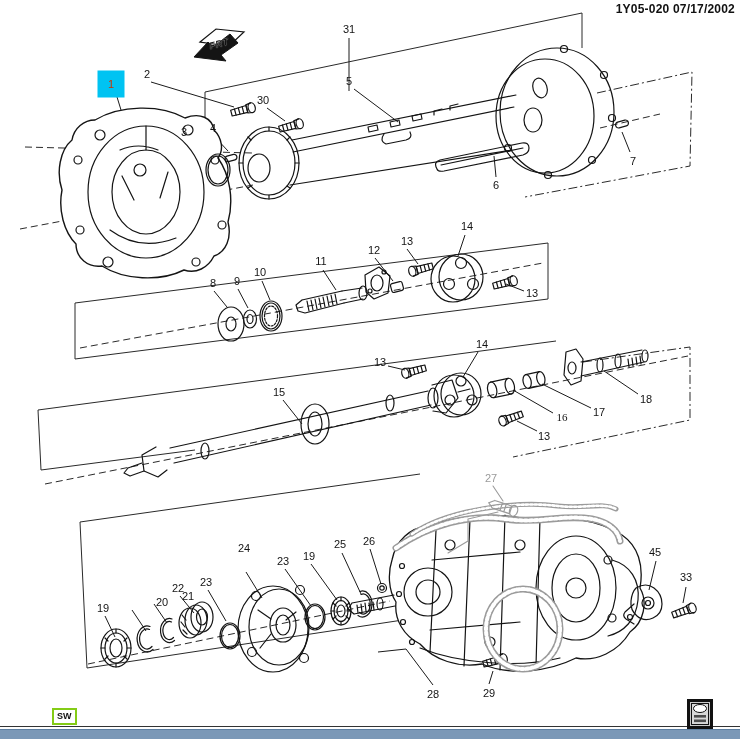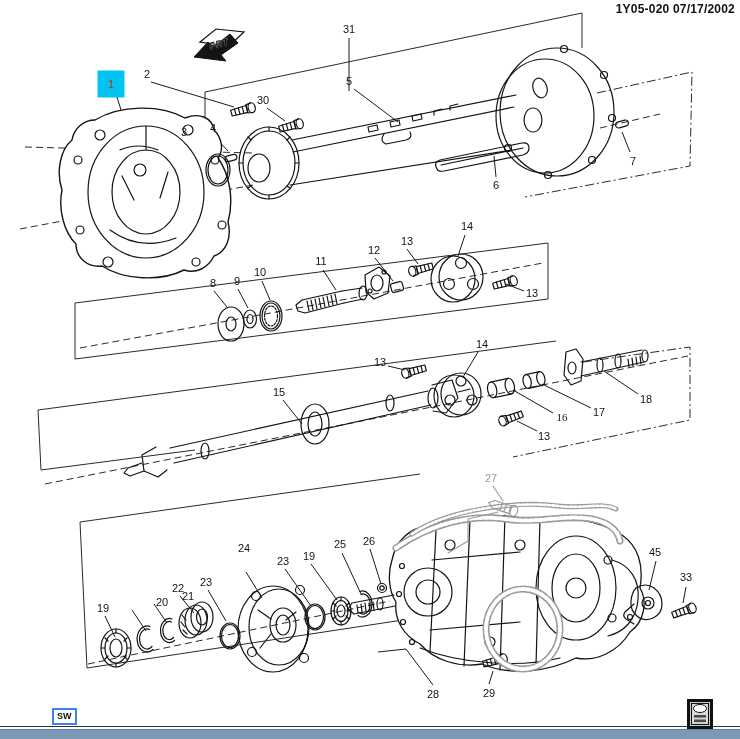--- a/index.html
+++ b/index.html
@@ -11,21 +11,21 @@
     color:#111;letter-spacing:.2px;white-space:nowrap}
   .frt-label{position:absolute;left:209px;top:38px;font-size:9.5px;font-weight:bold;
     font-style:italic;color:#111;transform:rotate(-14deg);letter-spacing:.5px;
     text-shadow:0 0 1px #fff}
   #callout-layer{position:absolute;left:0;top:0;width:740px;height:739px}
   .callout{position:absolute;transform:translate(-50%,-50%);font-size:11px;
     line-height:1;color:#141414;cursor:pointer;z-index:6;font-weight:400}
   .callout.highlighted{background:var(--hl-bg,#00c3f2);color:var(--hl-num,#cc3300);
     width:27px;height:27px;display:flex;align-items:center;justify-content:center}
   .callout.muted{color:var(--muted,#9a9a9a)}
-  .sw-box{position:absolute;left:52px;top:708px;border:2px solid #3b82f6;background:#fff;
+  .sw-box{position:absolute;left:52px;top:708px;border:2px solid #84cc16;background:#fff;
     color:#111;font-size:9px;font-weight:bold;padding:1px 3px;line-height:1.2;z-index:6}
   .footer-line{position:absolute;left:0;top:726px;width:740px;height:1px;background:#333}
   .footer-bar{position:absolute;left:0;top:729px;width:740px;height:10px;
     background:var(--bar,#7b98b7);border-top:1px solid #5d7fa2}
   .tool-icon{position:absolute;left:687px;top:699px;width:26px;height:30px;
     border:3px solid #111;background:#c9c9c9;display:flex;align-items:center;
     justify-content:center;z-index:6;cursor:pointer}
 </style>
 </head>
 <body>

